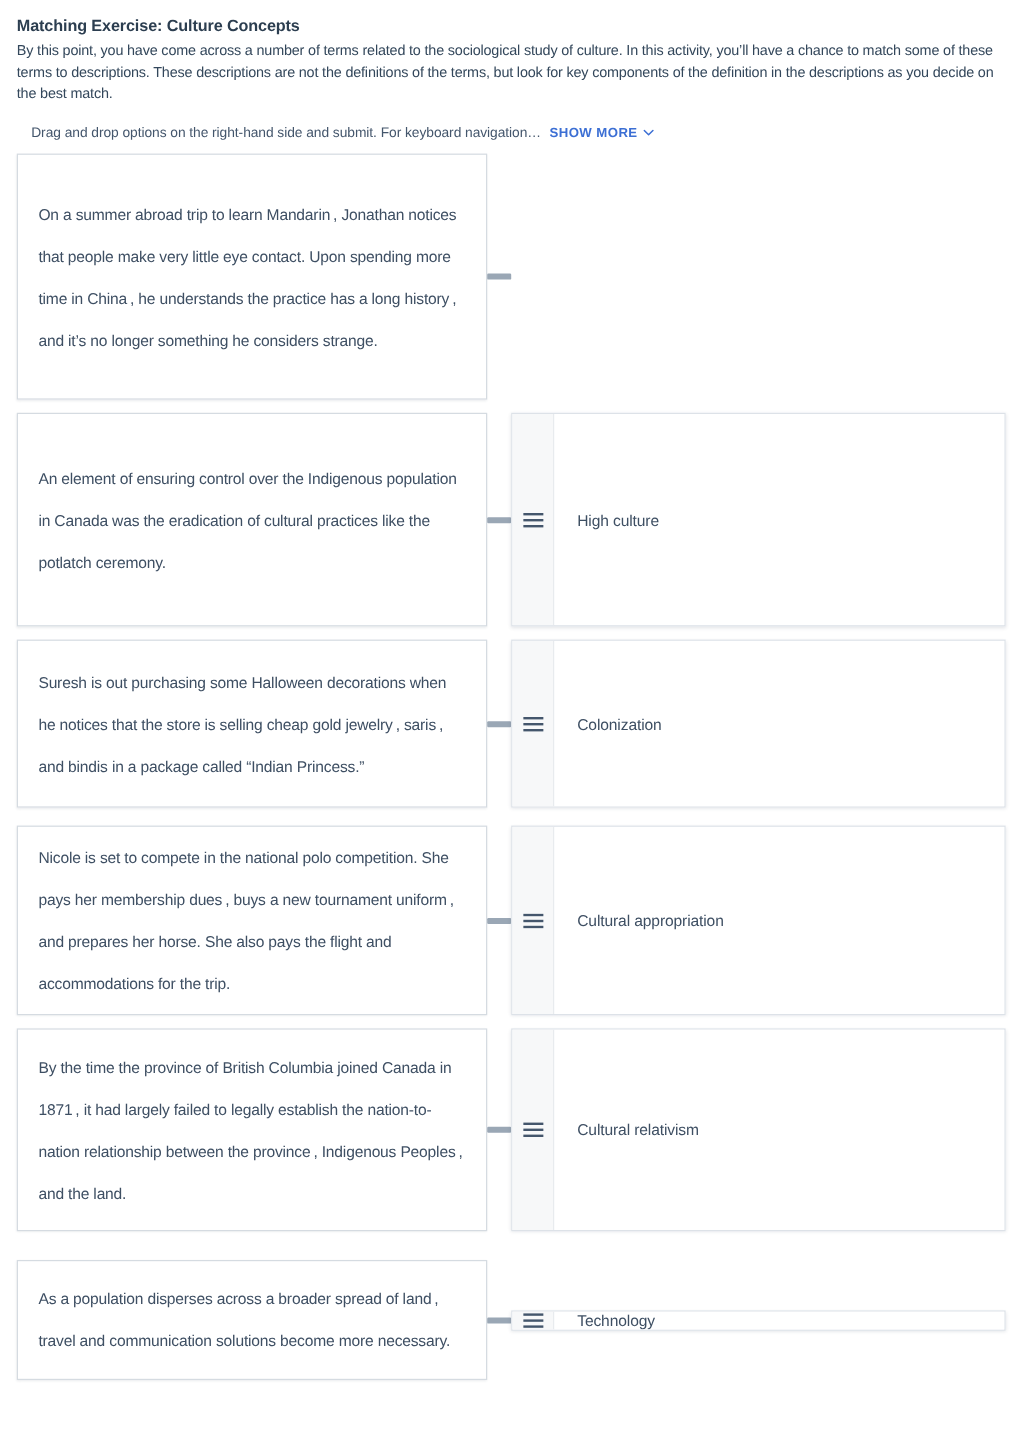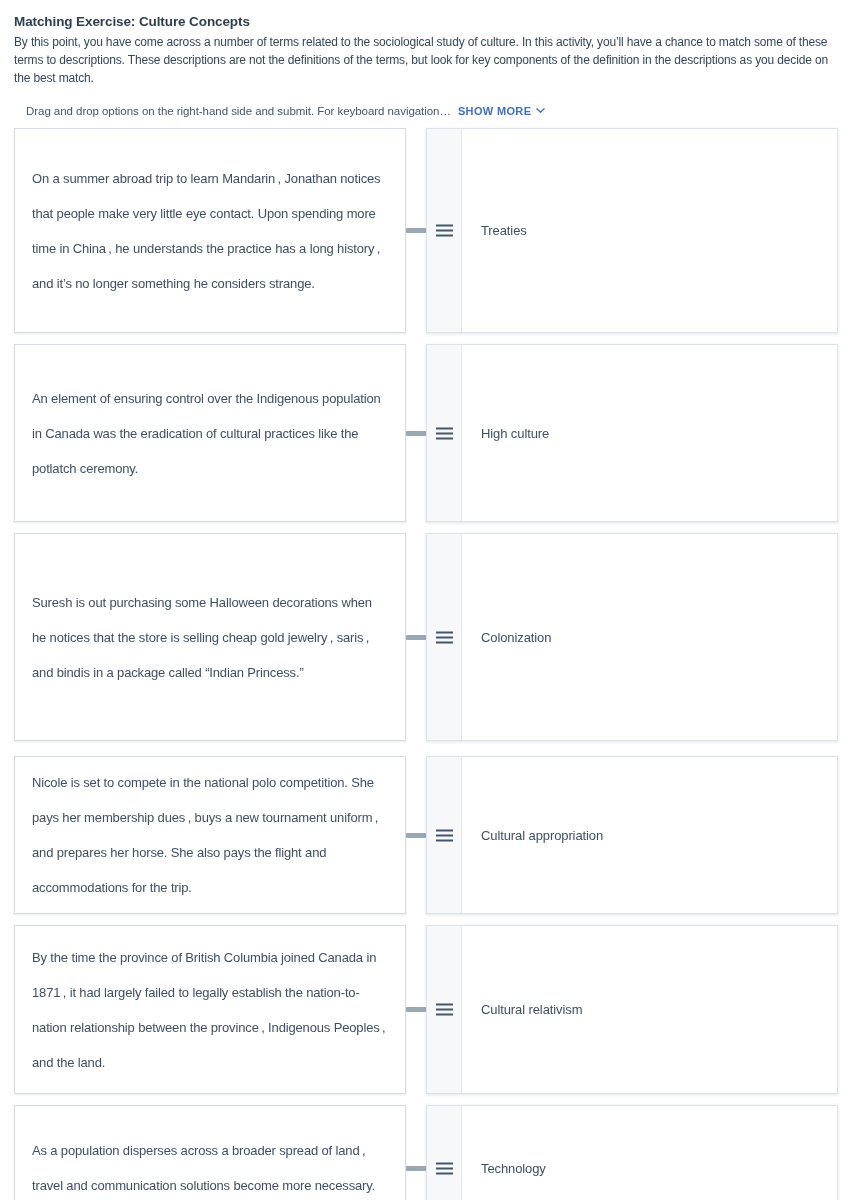--- a/index.html
+++ b/index.html
@@ -137,24 +137,24 @@
   }
   .answer-text {
     font-size: 13px;
     color: #3e4f63;
     letter-spacing: -0.1px;
   }
 
   
   .h-205 { height: 205px; }
   .h-141 { height: 178px; }
-  .h-170 { height: 208px; }
+  .h-170 { height: 140px; }
   .h-163 { height: 158px; margin-top: 15px; }
   .h-169 { height: 169px; }
-  .h-143 { height: 126px; }
+  .h-143 { height: 126px; align-items: center; }
 </style>
 </head>
 <body>
 
 <div class="header">
   <div class="exercise-title">Matching Exercise: Culture Concepts</div>
   <div class="exercise-intro">By this point, you have come across a number of terms related to the sociological study of culture. In this activity, you’ll have a chance to match some of these terms to descriptions. These descriptions are not the definitions of the terms, but look for key components of the definition in the descriptions as you decide on the best match.</div>
 
   <div class="instruction-row">
     <span class="instruction-text">Drag and drop options on the right-hand side and submit. For keyboard navigation…</span>
@@ -170,32 +170,20 @@
 </div>
 
 <div class="match-list">
     <div class="match-row h-205">
       <div class="prompt-card">
         <div class="prompt-text">On a summer abroad trip to learn Mandarin , Jonathan notices that people make very little eye contact. Upon spending more time in China , he understands the practice has a long history , and it’s no longer something he considers strange.</div>
       </div>
       <div class="connector-wrap">
         <div class="connector"></div>
       </div>
-      <div class="answer-card">
-        <div class="drag-handle-col">
-          <svg class="drag-handle" width="17" height="13" viewBox="0 0 17 13">
-            <rect x="0" y="0.5" width="17" height="2" fill="#44566c"></rect>
-            <rect x="0" y="5.5" width="17" height="2" fill="#44566c"></rect>
-            <rect x="0" y="10.5" width="17" height="2" fill="#44566c"></rect>
-          </svg>
-        </div>
-        <div class="answer-body">
-          <div class="answer-text">Treaties</div>
-        </div>
-      </div>
     </div>
     <div class="match-row h-141">
       <div class="prompt-card">
         <div class="prompt-text">An element of ensuring control over the Indigenous population in Canada was the eradication of cultural practices like the potlatch ceremony.</div>
       </div>
       <div class="connector-wrap">
         <div class="connector"></div>
       </div>
       <div class="answer-card">
         <div class="drag-handle-col">

